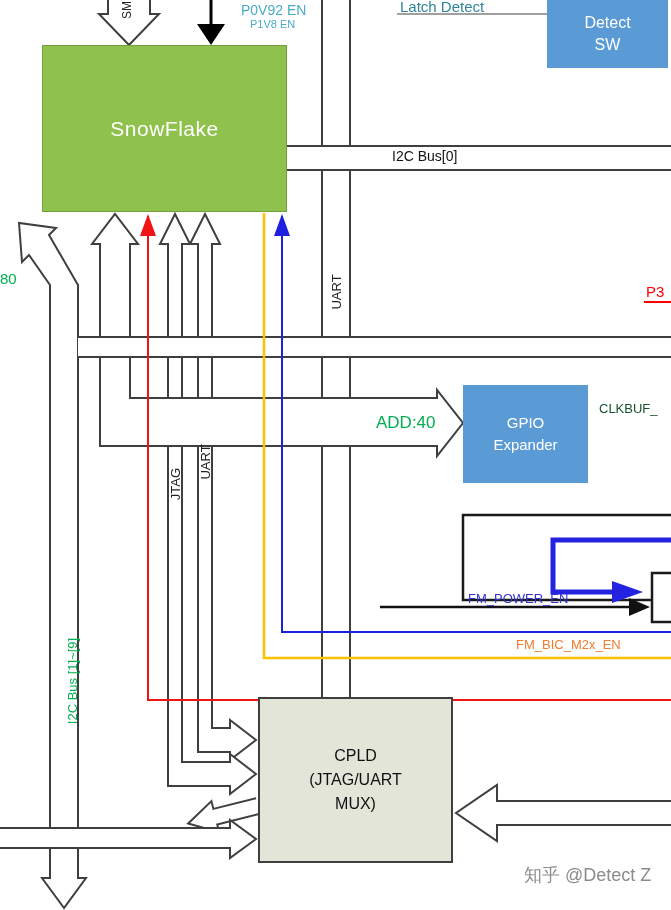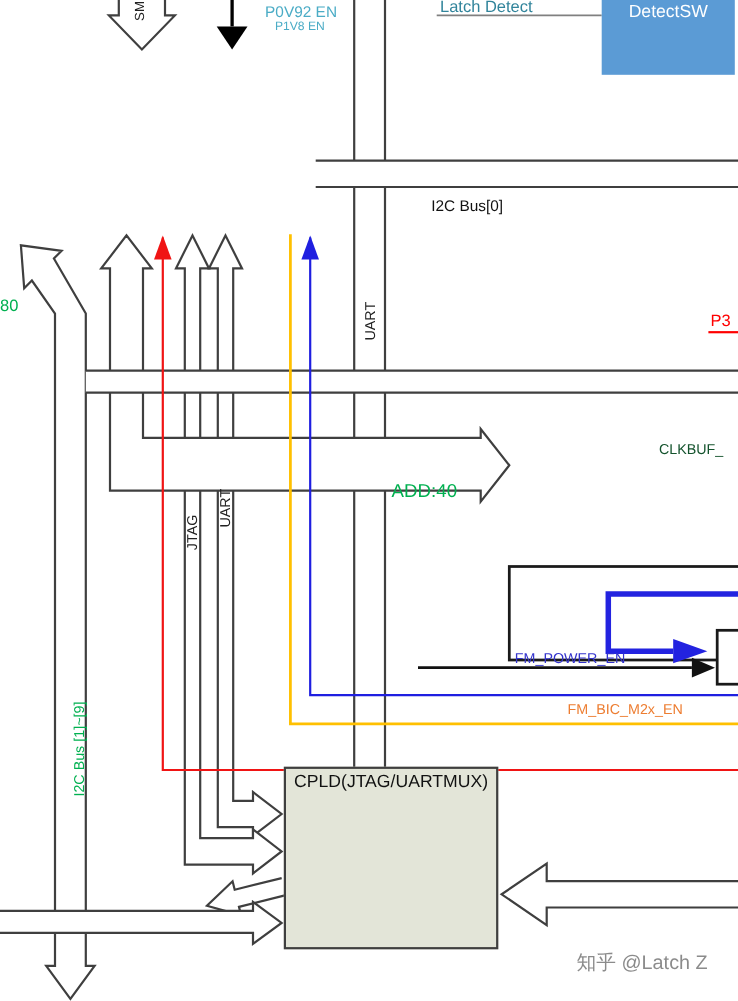--- a/index.html
+++ b/index.html
@@ -2,42 +2,42 @@
 <html><head>
 <meta charset="utf-8">
 <style>
   html,body{margin:0;padding:0;background:#fff;}
   .stage{
     position:relative;width:671px;height:910px;background:#ffffff;
     overflow:hidden;font-family:"Liberation Sans",sans-serif;
   }
   .stage svg{position:absolute;left:0;top:0;z-index:1;}
   .block{
-    position:absolute;display:flex;flex-direction:row;
+    position:absolute;display:flex;flex-direction:column;align-items:center;
     justify-content:center;text-align:center;z-index:2;box-sizing:border-box;
   }
   .snowflake{left:42px;top:45px;width:245px;height:167px;background:#8fc14d;
     border:1px solid #769e3c;color:#fff;font-size:21px;letter-spacing:.5px;}
   .detectsw{left:547px;top:0;width:121px;height:68px;background:#5b9bd5;
     color:#fff;font-size:16px;line-height:1.35;}
   .gpio{left:463px;top:385px;width:125px;height:98px;background:#5b9bd5;
     color:#fff;font-size:15px;line-height:1.45;}
   .cpld{left:258px;top:697px;width:195px;height:166px;background:#e3e5d8;
     border:2px solid #3f3f3f;color:#111;font-size:16px;line-height:1.5;}
   .lbl{position:absolute;z-index:3;white-space:nowrap;}
   .vlbl{position:absolute;z-index:3;white-space:nowrap;
     transform:translate(-50%,-50%) rotate(-90deg);}
   .l-latch{left:400px;top:-2px;font-size:15px;color:#31849b;}
   .l-p0v92{left:241px;top:2px;font-size:14px;color:#4bacc6;}
   .l-p1v8{left:250px;top:18px;font-size:11px;color:#4bacc6;}
-  .l-i2c0{left:392px;top:148px;font-size:14px;color:#111;margin-top:31px;}
+  .l-i2c0{left:392px;top:148px;font-size:14px;color:#111;}
   .l-p3{left:644px;top:283px;font-size:15px;color:#ff0000;
     border-bottom:2px solid #ff0000;padding:0 8px 1px 2px;text-align:right;}
   .l-add80{left:0;top:270px;font-size:15px;color:#00b050;}
-  .l-add40{left:356px;top:413px;font-size:17px;color:#00b050;margin-top:24px;}
+  .l-add40{left:376px;top:413px;font-size:17px;color:#00b050;}
   .l-clkbuf{left:599px;top:401px;font-size:13px;color:#14532d;}
   .l-fmpower{left:468px;top:591px;font-size:13px;color:#3333cc;}
   .l-fmbic{left:516px;top:637px;font-size:13px;color:#ed7d31;}
   .l-watermark{left:524px;top:863px;font-size:18px;color:rgba(110,110,110,.8);}
   .v-sm{left:127px;top:10px;font-size:12px;color:#222;}
   .v-uarttop{left:336px;top:292px;font-size:13px;color:#222;}
   .v-jtag{left:175px;top:484px;font-size:13px;color:#222;}
   .v-uartmid{left:205px;top:462px;font-size:13px;color:#222;}
   .v-i2c19{left:72px;top:681px;font-size:13px;color:#00b050;}
 </style>
@@ -88,44 +88,51 @@
     <polygon points="140,236 156,236 148,214" fill="#f01414"></polygon>
 
     <path d="M 264 213 L 264 658 L 671 658" stroke="#ffc000" stroke-width="2.5" fill="none"></path>
 
     <path d="M 282 216 L 282 632 L 671 632" stroke="#1f1fe0" stroke-width="2" fill="none"></path>
     <polygon points="274,236 290,236 282,214" fill="#1f1fe0"></polygon>
 
     <path d="M 397 14 L 547 14" stroke="#808080" stroke-width="1.5" fill="none"></path>
   </svg>
 
+  <div class="block snowflake">
+    <span>SnowFlake</span>
+  </div>
 
   <div class="block detectsw">
     <span>Detect</span>
     <span>SW</span>
   </div>
 
+  <div class="block gpio">
+    <span>GPIO</span>
+    <span>Expander</span>
+  </div>
 
   <div class="block cpld">
     <span>CPLD</span>
     <span>(JTAG/UART</span>
     <span>MUX)</span>
   </div>
 
   <span class="lbl l-latch">Latch Detect</span>
   <span class="lbl l-p0v92">P0V92 EN</span>
   <span class="lbl l-p1v8">P1V8 EN</span>
   <span class="lbl l-i2c0">I2C Bus[0]</span>
   <span class="lbl l-p3">P3</span>
   <span class="lbl l-add80">80</span>
   <span class="lbl l-add40">ADD:40</span>
   <span class="lbl l-clkbuf">CLKBUF_</span>
   <span class="lbl l-fmpower">FM_POWER_EN</span>
   <span class="lbl l-fmbic">FM_BIC_M2x_EN</span>
-  <span class="lbl l-watermark">知乎 @Latch Z</span>
+  <span class="lbl l-watermark">知乎 @Detect Z</span>
 
   <span class="vlbl v-sm">SM</span>
   <span class="vlbl v-uarttop">UART</span>
   <span class="vlbl v-jtag">JTAG</span>
   <span class="vlbl v-uartmid">UART</span>
   <span class="vlbl v-i2c19">I2C Bus [1]~[9]</span>
 
 </div>
 
 </body></html>

